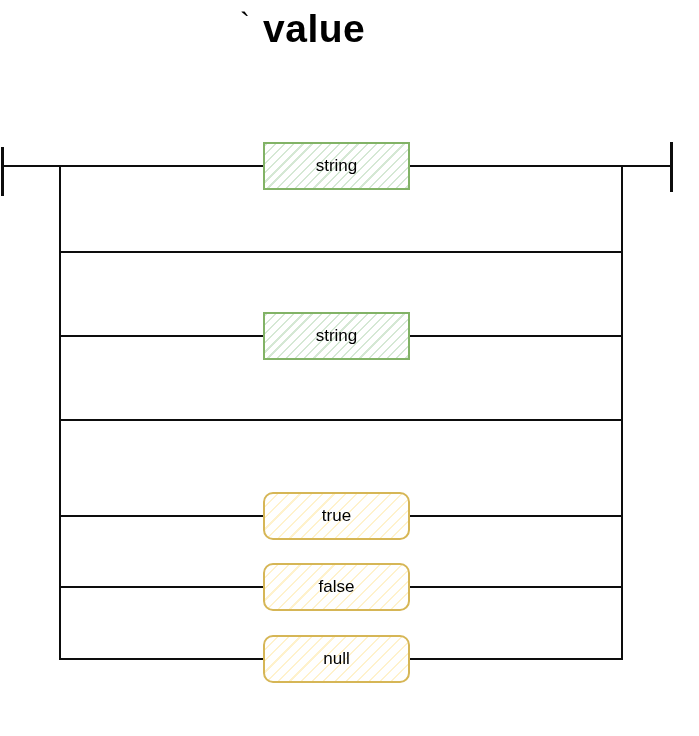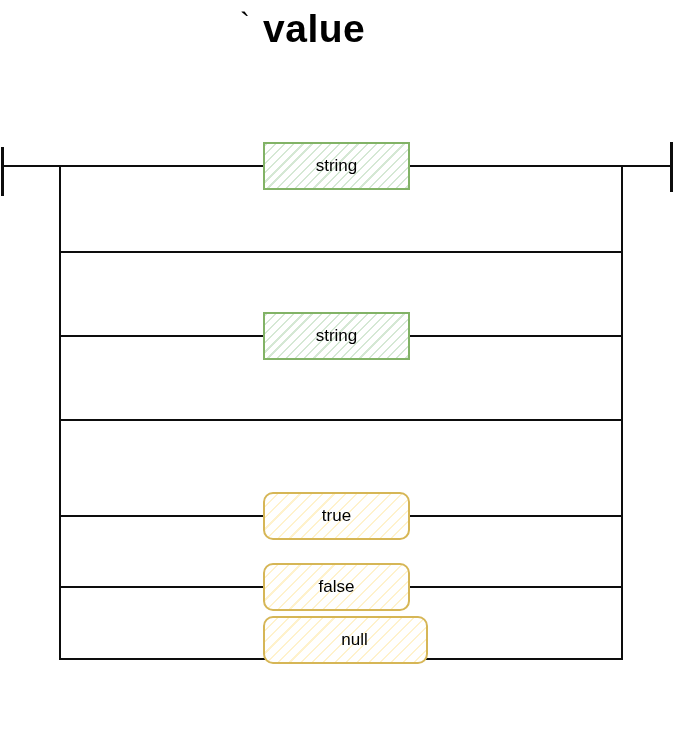--- a/index.html
+++ b/index.html
@@ -91,17 +91,17 @@
   </div>
   <div class="node nonterminal" style="top:312px;">
     <span>string</span>
   </div>
   <div class="node terminal" style="top:492px;">
     <span>true</span>
   </div>
   <div class="node terminal" style="top:563px;">
     <span>false</span>
   </div>
-  <div class="node terminal" style="top:616px;padding-left:18px;">
+  <div class="node terminal" style="top:635px;">
     <span>null</span>
   </div>
 
 </div>
 
 </body></html>

